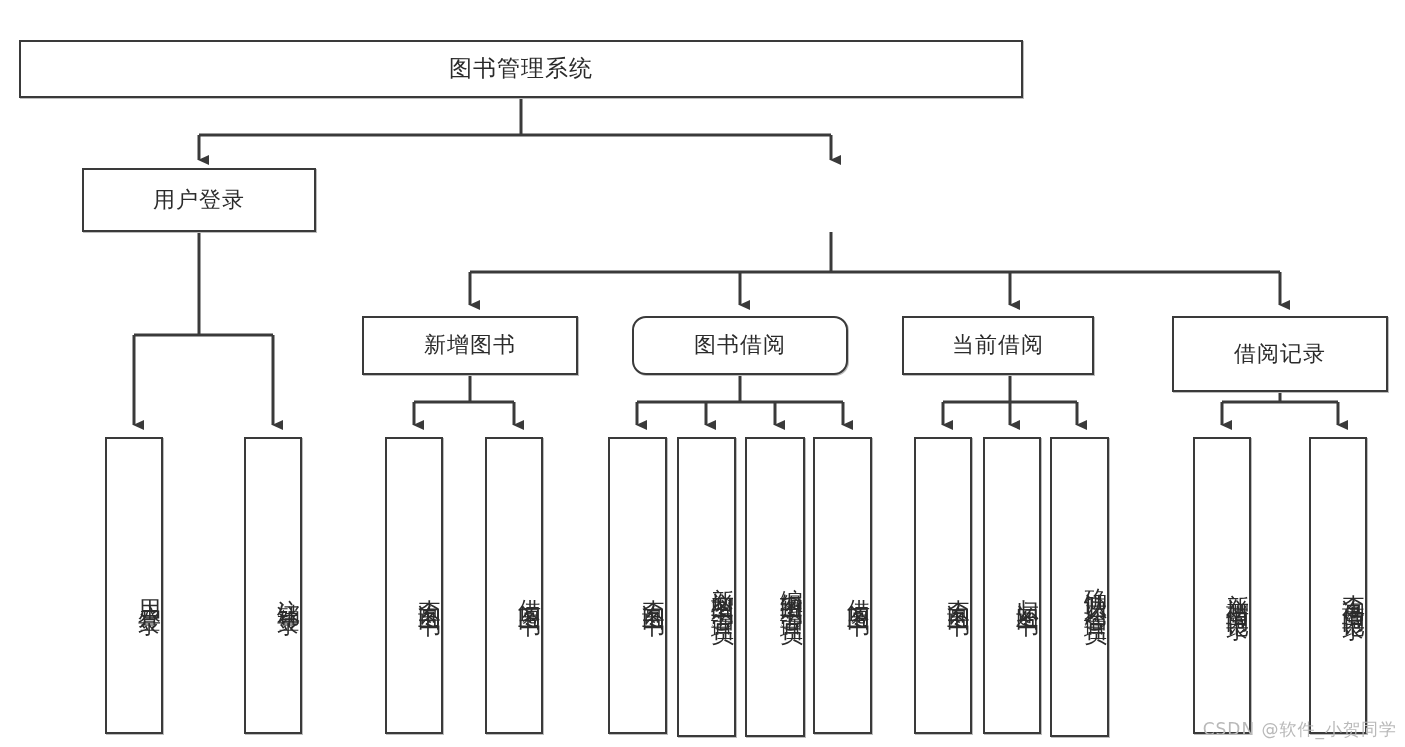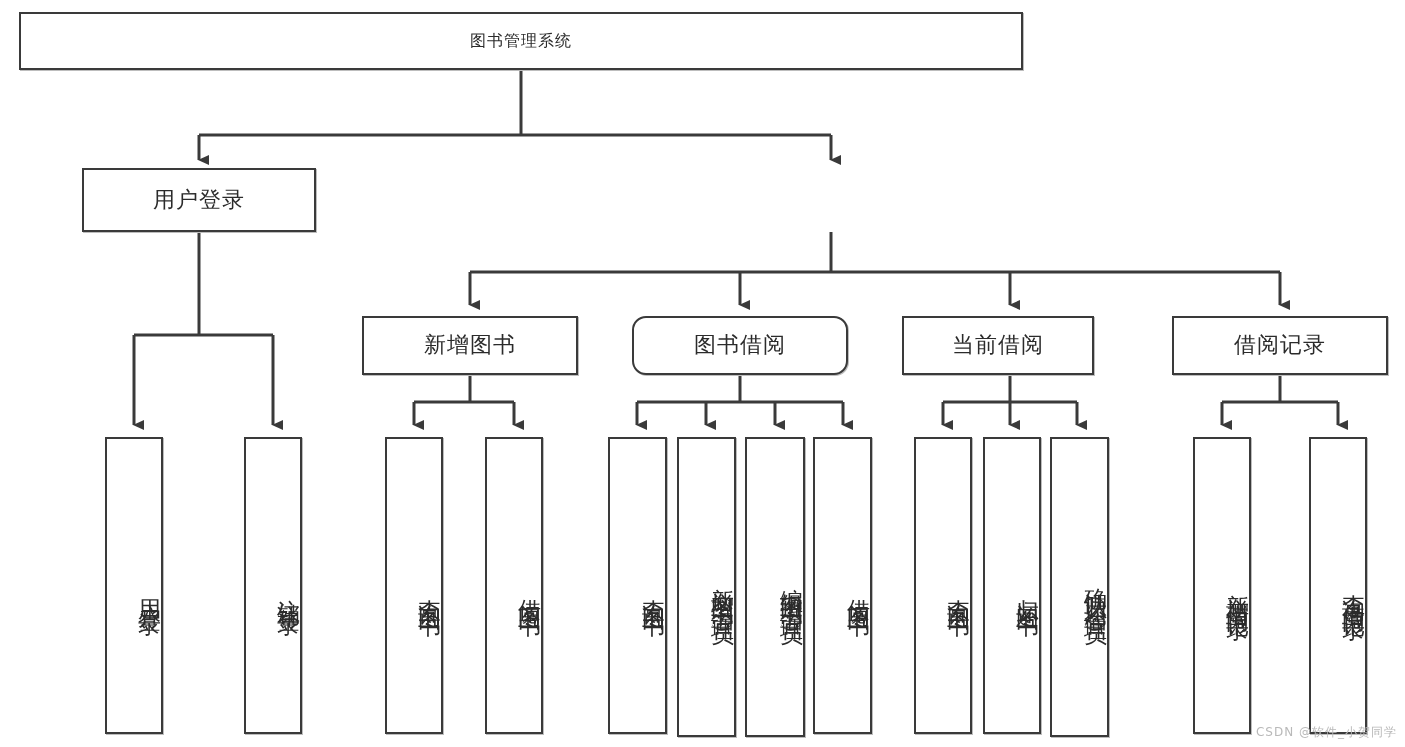--- a/index.html
+++ b/index.html
@@ -38,38 +38,39 @@
     color: #2b2b2b;
   }
   .node-h {
     
     font-size: 22px;
     letter-spacing: 1px;
     line-height: 1.1;
     white-space: nowrap;
   }
   #node-root {
-    font-size: 16px;
+    font-size: 23px;
+    margin-top: 28px;
   }
   .node-v {
     
     writing-mode: vertical-rl;
     text-orientation: upright;
     font-size: 23px;
     letter-spacing: 5px;
     line-height: 1.0;
     padding-top: 10px;
     align-items: flex-start;
     justify-content: center;
   }
   #watermark {
     position: absolute;
     right: 8px;
     bottom: 6px;
-    font-size: 12px;
+    font-size: 17px;
     color: #b9b9b9;
     letter-spacing: 1px;
     white-space: nowrap;
     user-select: none;
   }
 </style>
 </head>
 <body>
 
 <div id="diagram-root">
@@ -128,21 +129,21 @@
 
   <div class="node node-h" style="left:82px; top:168px; width:234px; height:64px;">用户登录</div>
 
 
   <div class="node node-h" style="left:362px; top:316px; width:216px; height:59px;">新增图书</div>
 
   <div class="node node-h" style="left:632px; top:316px; width:216px; height:59px;border-radius:14px;">图书借阅</div>
 
   <div class="node node-h" style="left:902px; top:316px; width:192px; height:59px;">当前借阅</div>
 
-  <div class="node node-h" style="left:1172px; top:316px; width:216px; height:59px;">借阅记录</div>
+  <div class="node node-h" style="left:1172px; top:316px; width:216px; height:76px;">借阅记录</div>
 
   <div class="node node-v" style="left:105px; top:437px; width:58px; height:297px;">用户登录</div>
 
   <div class="node node-v" style="left:244px; top:437px; width:58px; height:297px;">注销登录</div>
 
   <div class="node node-v" style="left:385px; top:437px; width:58px; height:297px;">查询图书</div>
 
   <div class="node node-v" style="left:485px; top:437px; width:58px; height:297px;">借阅图书</div>
 
   <div class="node node-v" style="left:608px; top:437px; width:59px; height:297px;">查询图书</div>

